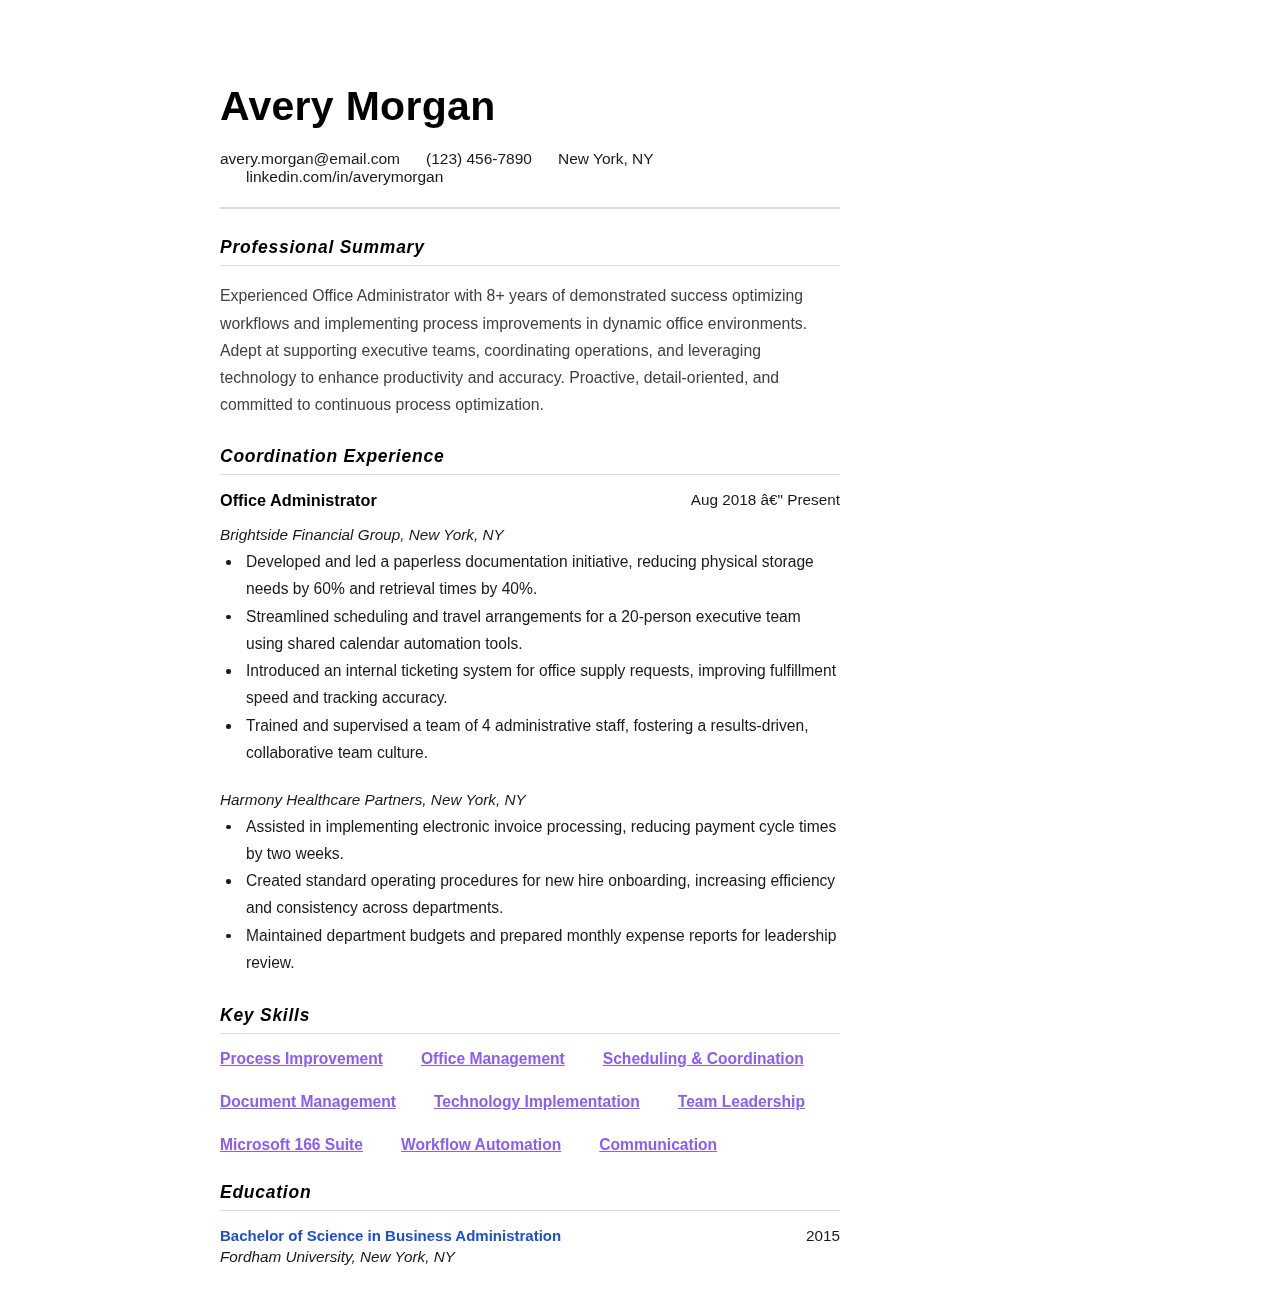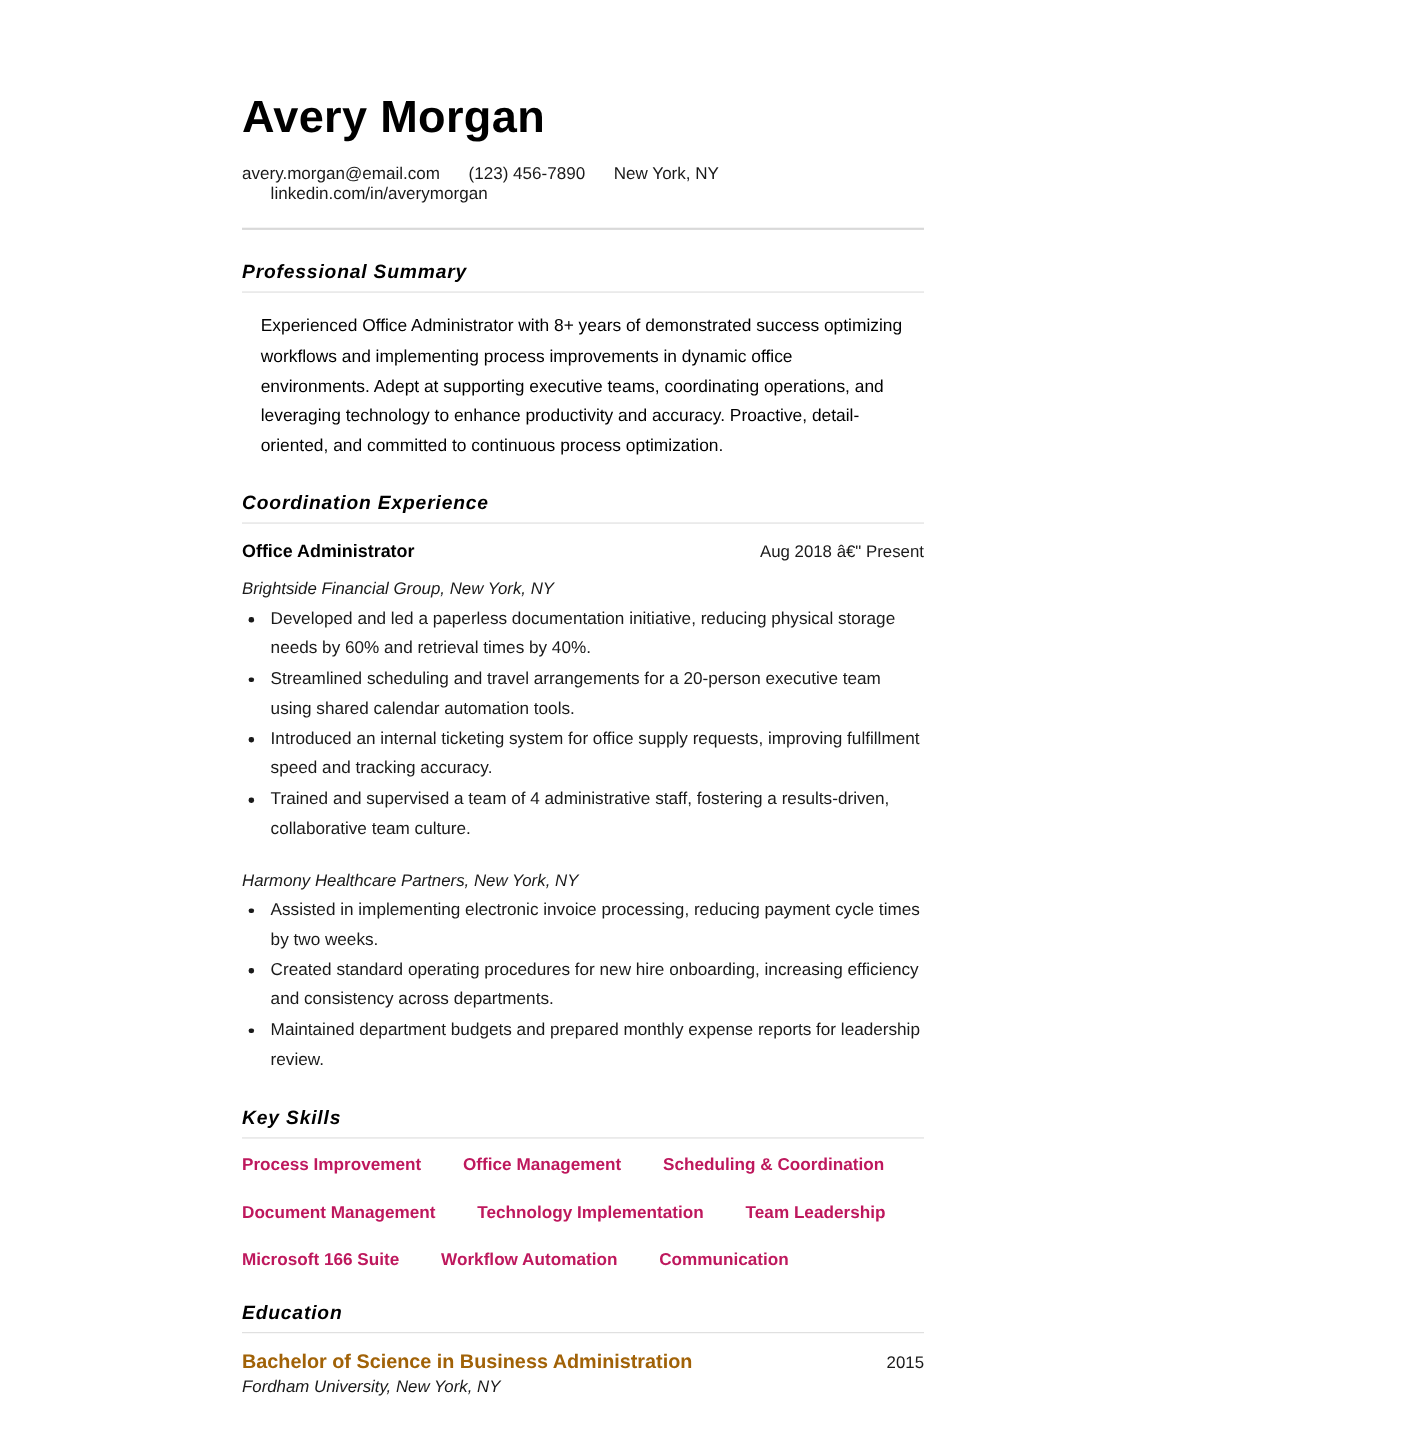--- a/index.html
+++ b/index.html
@@ -56,31 +56,31 @@
   }
   .section-rule {
     height: 1px;
     background: #dddddd;
     margin-bottom: 16px;
   }
 
   .summary-text {
     font-size: 15.8px;
     line-height: 1.72;
-    margin: 17px;
-    color: #000000;
+    margin: 0;
+    color: #404040;
   }
 
   
   .job { margin-bottom: 24px; }
   .job:last-child { margin-bottom: 0; }
   .job-head {
     display: flex;
     justify-content: space-between;
-    align-items: center;
+    align-items: flex-start;
   }
   .job-title {
     font-size: 16.3px;
     font-weight: bold;
     color: #000000;
   }
   .job-dates {
     font-size: 15.3px;
     color: #1a1a1a;
     white-space: nowrap;
@@ -120,34 +120,35 @@
   
   .skills {
     display: flex;
     flex-wrap: wrap;
     row-gap: 25px;
     column-gap: 38px;
   }
   .skill {
     font-size: 15.6px;
     font-weight: bold;
-    color: #be185d;
+    color: #8b5cf6;
     white-space: nowrap;
+    text-decoration: underline;
   }
 
   
   .edu-head {
     display: flex;
     justify-content: space-between;
     align-items: baseline;
   }
   .edu-degree {
-    font-size: 18px;
-    font-weight: bold;
-    color: #a16207;
+    font-size: 15px;
+    font-weight: bold;
+    color: #1d4ed8;
   }
   .edu-year {
     font-size: 15.3px;
     color: #1a1a1a;
     white-space: nowrap;
     padding-left: 18px;
   }
   .edu-school {
     font-size: 15.3px;
     font-style: italic;

